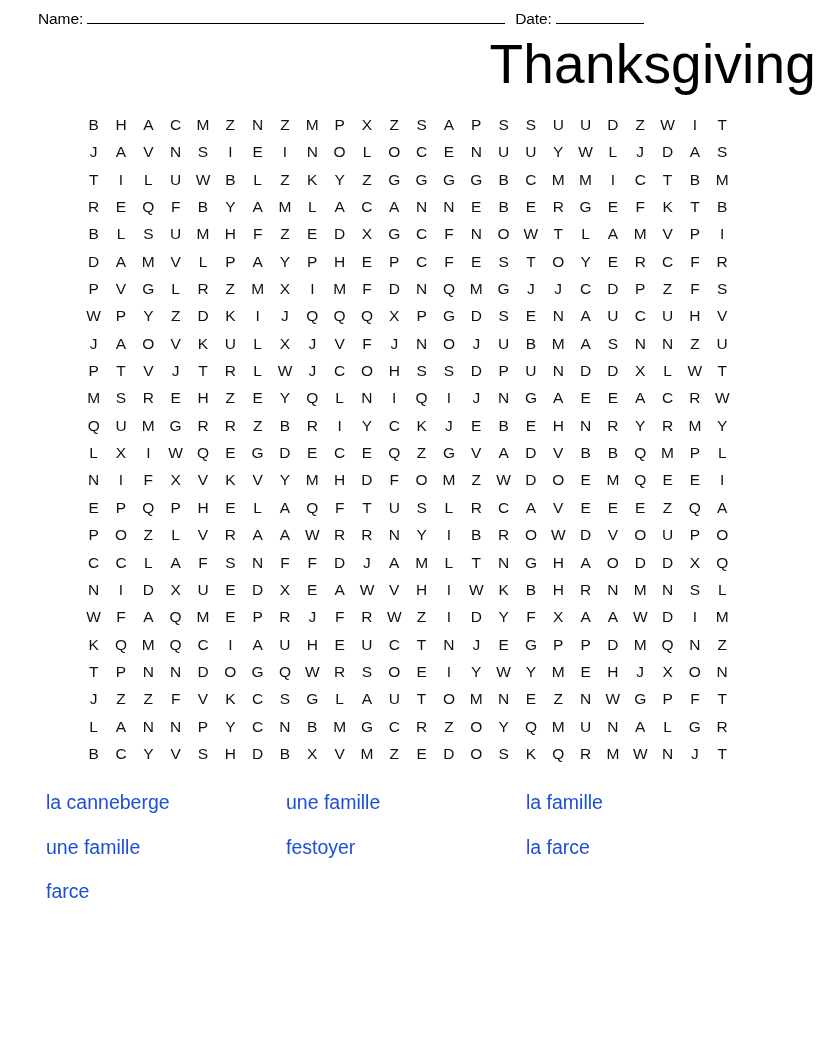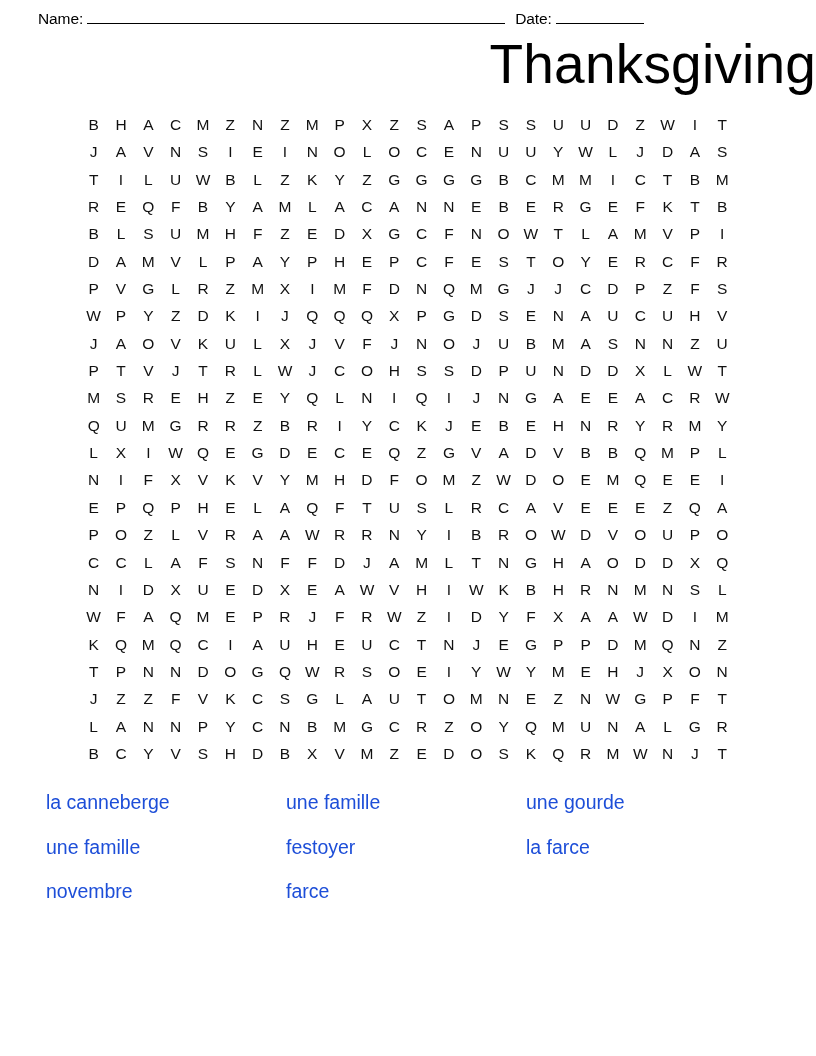--- a/index.html
+++ b/index.html
@@ -742,21 +742,20 @@
       <span class="grid-cell">W</span>
       <span class="grid-cell">N</span>
       <span class="grid-cell">J</span>
       <span class="grid-cell">T</span>
     </div>
   </div>
 
 <div class="word-list">
     <div class="word-item">la canneberge</div>
     <div class="word-item">une famille</div>
-    <div class="word-item">une gourde</div>
+    <div class="word-item">la famille</div>
     <div class="word-item">une famille</div>
     <div class="word-item">festoyer</div>
     <div class="word-item">la farce</div>
-    <div class="word-item">novembre</div>
     <div class="word-item">farce</div>
     <div class="word-item empty"></div>
     <div class="word-item empty"></div>
   </div>
 
 </body></html>

